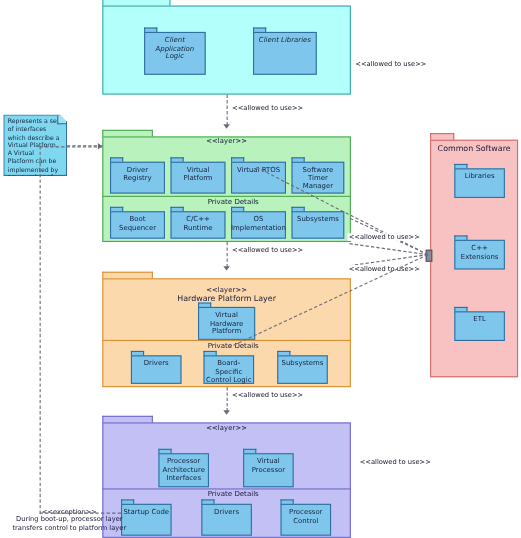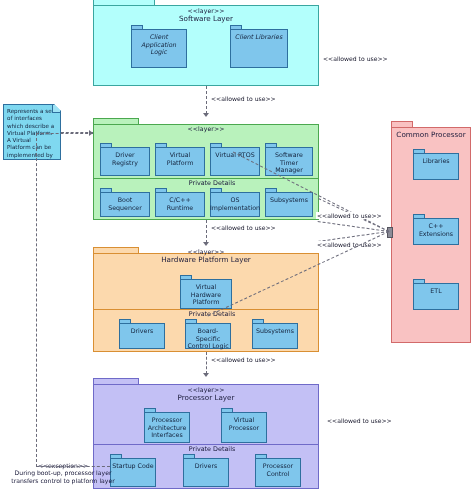--- a/index.html
+++ b/index.html
@@ -55,24 +55,20 @@
   .junction{position:absolute;width:4px;height:9px;background:#8b8b96;border:1px solid #55555f;}
 </style>
 </head>
 <body>
 
 <div id="stage">
 
   <div class="pkg" style="--bg:#b3fffc;--bd:#3aa6a0;left:93px;top:-8px;width:226px;height:94px;">
     <div class="tab" style="width:62px;height:14px;"></div>
     <div class="body" style="top:13px;width:226px;height:81px;"></div>
-    <div class="layer-title" style="top:16px;">
-      <div class="stereo">&lt;&lt;layer&gt;&gt;</div>
-      <div class="lname">Software Layer</div>
-    </div>
 
     <div class="cmp italic" style="left:38px;top:33px;width:56px;height:43px;">
       <div class="ctab"></div>
       <div class="cbody">
         <div class="clabel">Client<br>Application<br>Logic</div>
       </div>
     </div>
     <div class="cmp italic" style="left:137px;top:33px;width:58px;height:43px;">
       <div class="ctab"></div>
       <div class="cbody">
@@ -137,21 +133,21 @@
       <div class="ctab"></div>
       <div class="cbody">
         <div class="clabel">Subsystems</div>
       </div>
     </div>
   </div>
 
   <div class="pkg" style="--bg:#fcd9ad;--bd:#d98f33;left:93px;top:247px;width:226px;height:105px;">
     <div class="tab" style="width:46px;height:7px;"></div>
     <div class="body" style="top:6px;width:226px;height:99px;"></div>
-    <div class="layer-title" style="top:2px;text-align:center;">
+    <div class="layer-title" style="top:14px;text-align:center;">
       <div class="stereo">&lt;&lt;layer&gt;&gt;</div>
       <div class="lname">Hardware Platform Layer</div>
     </div>
     <div class="cmp" style="left:87px;top:28px;width:52px;height:34px;">
       <div class="ctab"></div>
       <div class="cbody">
         <div class="clabel">Virtual Hardware<br>Platform</div>
       </div>
     </div>
     <div class="divider" style="top:62px;"></div>
@@ -174,21 +170,20 @@
         <div class="clabel">Subsystems</div>
       </div>
     </div>
   </div>
 
   <div class="pkg" style="--bg:#c3c0f5;--bd:#6f6ac8;left:93px;top:378px;width:226px;height:111px;">
     <div class="tab" style="width:46px;height:7px;"></div>
     <div class="body" style="top:6px;width:226px;height:105px;"></div>
     <div class="layer-title" style="top:9px;">
       <div class="stereo">&lt;&lt;layer&gt;&gt;</div>
-      <div class="lname">Processor Layer</div>
     </div>
     <div class="cmp" style="left:51px;top:30px;width:46px;height:35px;">
       <div class="ctab"></div>
       <div class="cbody">
         <div class="clabel">Processor<br>Architecture<br>Interfaces</div>
       </div>
     </div>
     <div class="cmp" style="left:128px;top:30px;width:46px;height:35px;">
       <div class="ctab"></div>
       <div class="cbody">
@@ -214,21 +209,21 @@
       <div class="cbody">
         <div class="clabel">Processor<br>Control</div>
       </div>
     </div>
   </div>
 
   <div class="pkg" style="--bg:#f9c2c2;--bd:#d26a6a;left:391px;top:121px;width:80px;height:222px;">
     <div class="tab" style="width:22px;height:7px;"></div>
     <div class="body" style="top:6px;width:80px;height:216px;"></div>
     <div class="layer-title" style="top:10px;">
-      <div class="lname">Common Processor</div>
+      <div class="lname">Common Software</div>
     </div>
     <div class="cmp" style="left:22px;top:28px;width:46px;height:31px;">
       <div class="ctab"></div>
       <div class="cbody">
         <div class="clabel">Libraries</div>
       </div>
     </div>
     <div class="cmp" style="left:22px;top:93px;width:46px;height:31px;">
       <div class="ctab"></div>
       <div class="cbody">

